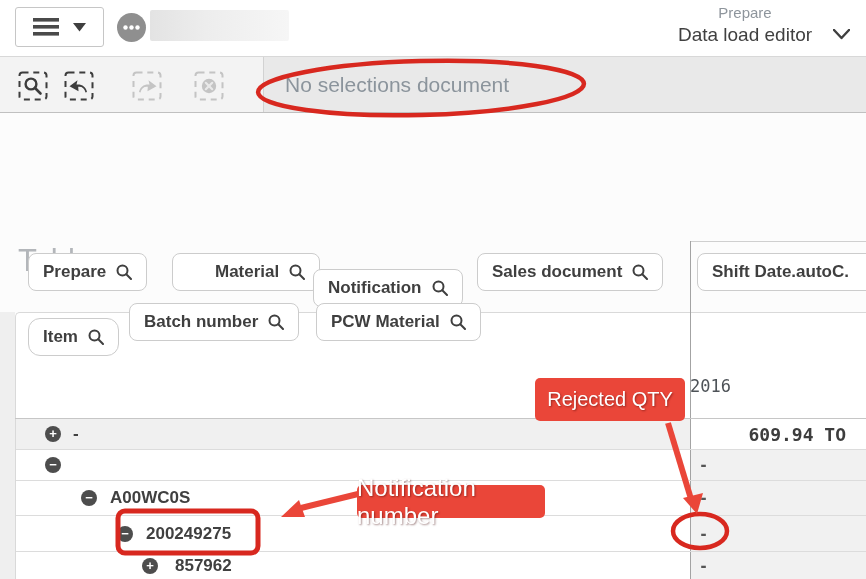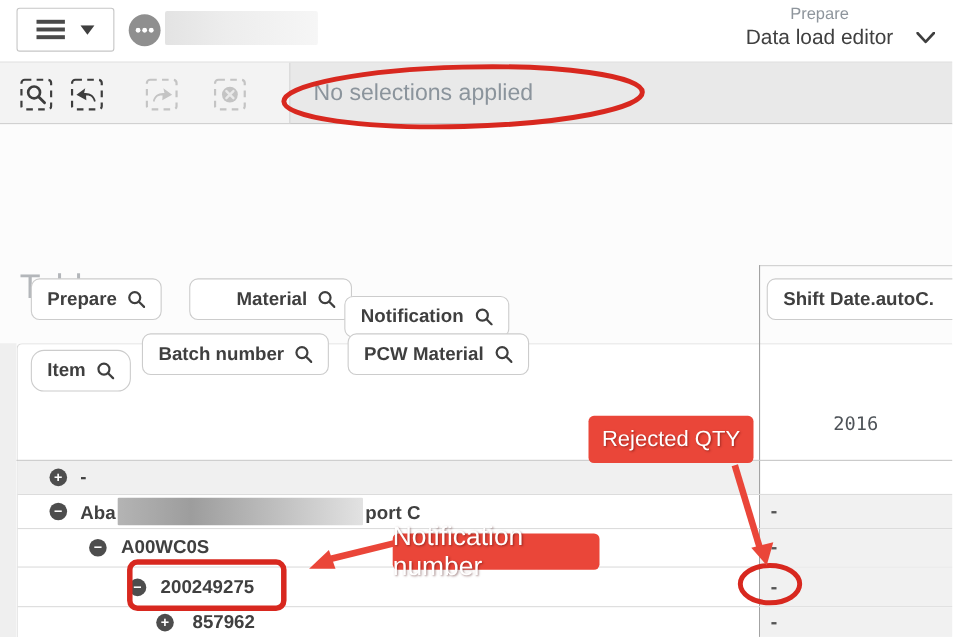--- a/index.html
+++ b/index.html
@@ -40,21 +40,21 @@
 
   
   .pvt-divider{position:absolute;left:690px;top:241px;width:1px;height:338px;background:#a3a3a3;}
   .pvt-right-topline{position:absolute;left:690px;top:241px;width:176px;height:1px;background:#cfcfcf;}
   .pvt-headline{position:absolute;left:15px;top:418px;width:851px;height:1px;background:#c6c6c6;}
 
   .chip{position:absolute;height:38px;border:1px solid #ccc;border-radius:8px;background:#fff;
         display:inline-flex;align-items:center;gap:10px;padding:0 14px;box-sizing:border-box;
         font-size:17px;font-weight:bold;color:#3f3f3f;white-space:nowrap;cursor:pointer;}
   .chip svg{flex:0 0 auto;}
-  .year-head{position:absolute;left:690px;top:376px;width:176px;text-align:center;
+  .year-head{position:absolute;left:690px;top:376px;width:176px;text-align:left;
              font-family:"DejaVu Sans Mono",monospace;font-size:17px;color:#4e5358;}
 
   
   .prow{position:absolute;left:16px;width:850px;box-sizing:border-box;border-bottom:1px solid #dcdcdc;}
   .cell-left{position:absolute;left:0;top:0;bottom:0;width:674px;}
   .cell-right{position:absolute;left:675px;top:0;bottom:0;width:175px;}
   .cell-right.nullcell{background:#f1f1f1;}
   .toggle{position:absolute;top:50%;transform:translateY(-50%);width:16px;height:16px;border-radius:50%;
           background:#4d4d4d;color:#fff;font-size:13px;font-weight:bold;line-height:15px;
           text-align:center;cursor:pointer;}
@@ -135,21 +135,21 @@
   <svg class="sel-icon" style="left:132px" viewBox="0 0 30 30">
     <rect x="1.5" y="1.5" width="27" height="27" rx="3" fill="none" stroke="#c4c4c4" stroke-width="2" stroke-dasharray="6 4.8"></rect>
     <path d="M7 21 C8 15.5 12.5 13 17.5 13.6 L16.5 9.2 L24.5 15.2 L15.5 20.2 L15.8 15.8 C12 15.4 9.5 17.2 8.5 21.5 Z" fill="#c4c4c4"></path>
   </svg>
   <svg class="sel-icon" style="left:194px" viewBox="0 0 30 30">
     <rect x="1.5" y="1.5" width="27" height="27" rx="3" fill="none" stroke="#c4c4c4" stroke-width="2" stroke-dasharray="6 4.8"></rect>
     <circle cx="15" cy="15" r="7.2" fill="#c4c4c4"></circle>
     <line x1="11.8" y1="11.8" x2="18.2" y2="18.2" stroke="#e9e9e9" stroke-width="2.2" stroke-linecap="round"></line>
     <line x1="18.2" y1="11.8" x2="11.8" y2="18.2" stroke="#e9e9e9" stroke-width="2.2" stroke-linecap="round"></line>
   </svg>
-  <div class="sel-status">No selections applied</div>
+  <div class="sel-status">No selections document</div>
 
   <div class="content">
     <div class="page-title">Table</div>
     <div class="gutter"></div>
     <div class="sheet"></div>
   </div>
 
   <div class="pvt-right-topline"></div>
   <div class="pvt-divider"></div>
 
@@ -167,20 +167,27 @@
         <line x1="10.3" y1="10.3" x2="15" y2="15" stroke="#3f3f3f" stroke-width="2" stroke-linecap="round"></line>
       </svg>
   </div>
   <div class="chip" style="left:313px;top:253px;margin-top:16px;">
     <span>Notification</span>
     <svg width="16" height="16" viewBox="0 0 16 16">
         <circle cx="6.5" cy="6.5" r="5" fill="none" stroke="#3f3f3f" stroke-width="2"></circle>
         <line x1="10.3" y1="10.3" x2="15" y2="15" stroke="#3f3f3f" stroke-width="2" stroke-linecap="round"></line>
       </svg>
   </div>
+  <div class="chip" style="left:477px;top:253px;">
+    <span>Sales document</span>
+    <svg width="16" height="16" viewBox="0 0 16 16">
+        <circle cx="6.5" cy="6.5" r="5" fill="none" stroke="#3f3f3f" stroke-width="2"></circle>
+        <line x1="10.3" y1="10.3" x2="15" y2="15" stroke="#3f3f3f" stroke-width="2" stroke-linecap="round"></line>
+      </svg>
+  </div>
   <div class="chip" style="left:697px;top:253px;width:200px;">
     <span>Shift Date.autoC.</span>
   </div>
   <div class="chip" style="left:28px;top:318px;border-radius:12px;">
     <span>Item</span>
     <svg width="16" height="16" viewBox="0 0 16 16">
         <circle cx="6.5" cy="6.5" r="5" fill="none" stroke="#3f3f3f" stroke-width="2"></circle>
         <line x1="10.3" y1="10.3" x2="15" y2="15" stroke="#3f3f3f" stroke-width="2" stroke-linecap="round"></line>
       </svg>
   </div>
@@ -200,25 +207,27 @@
   </div>
 
   <div class="year-head">2016</div>
   <div class="pvt-headline"></div>
 
   <div class="prow r1">
     <div class="cell-left">
       <span class="toggle">+</span>
       <span class="rlabel sans">-</span>
     </div>
+    <div class="cell-right">
+      <span class="totval">609.94 TO</span>
+    </div>
   </div>
   <div class="prow r2">
     <div class="cell-left">
       <span class="toggle">−</span>
-      <span class="rlabel sans"><span>Aba</span><span class="redact-row"></span><span>port C</span></span>
     </div>
     <div class="cell-right nullcell">
       <span class="dashval">-</span>
     </div>
   </div>
   <div class="prow r3">
     <div class="cell-left">
       <span class="toggle">−</span>
       <span class="rlabel">A00WC0S</span>
     </div>

